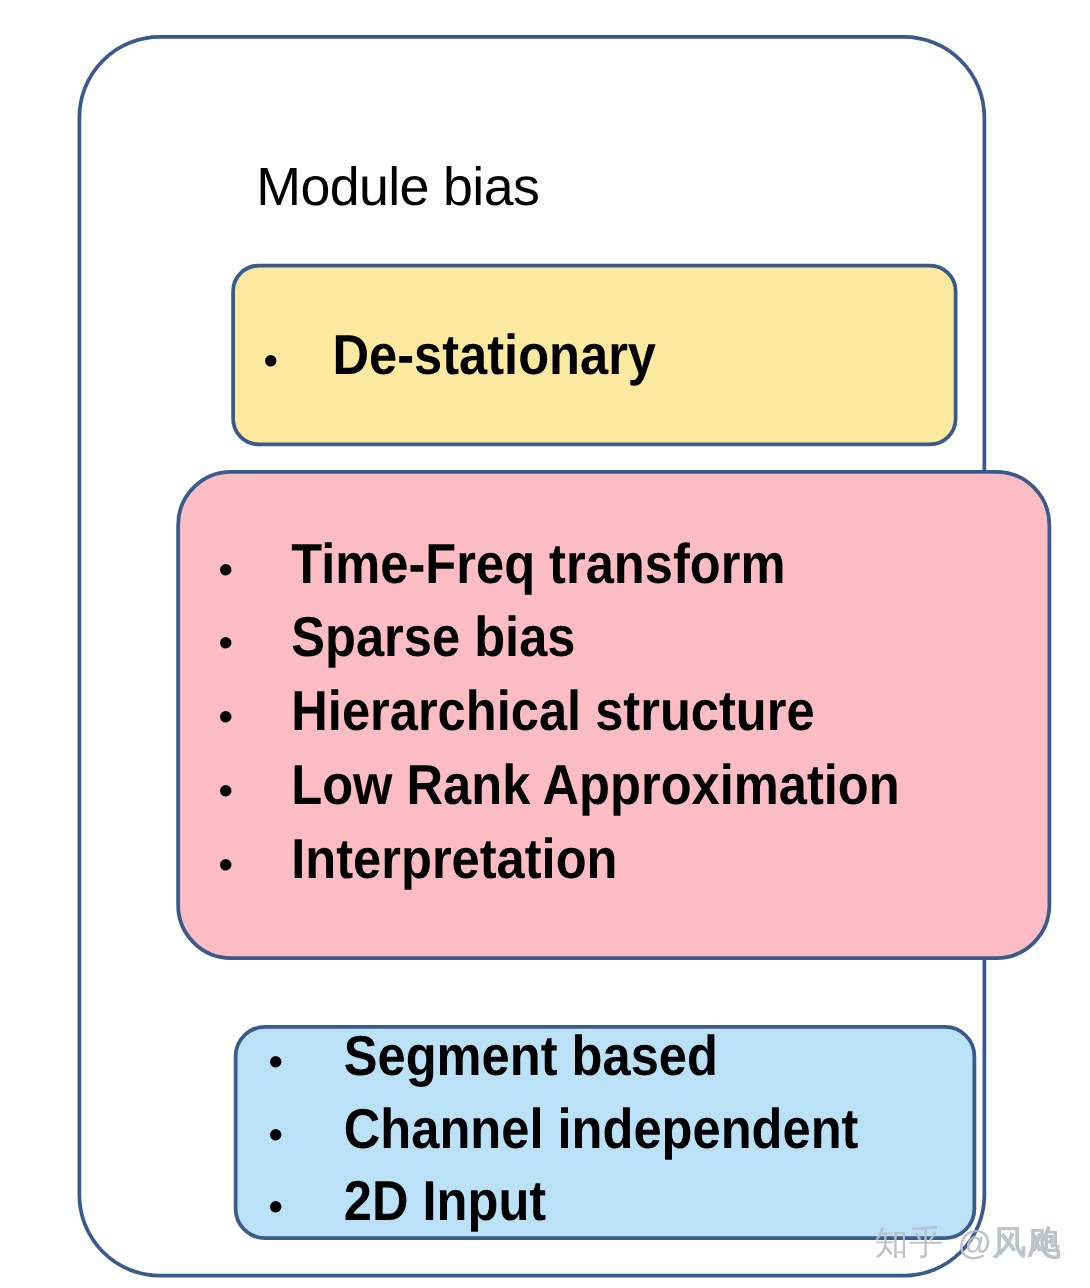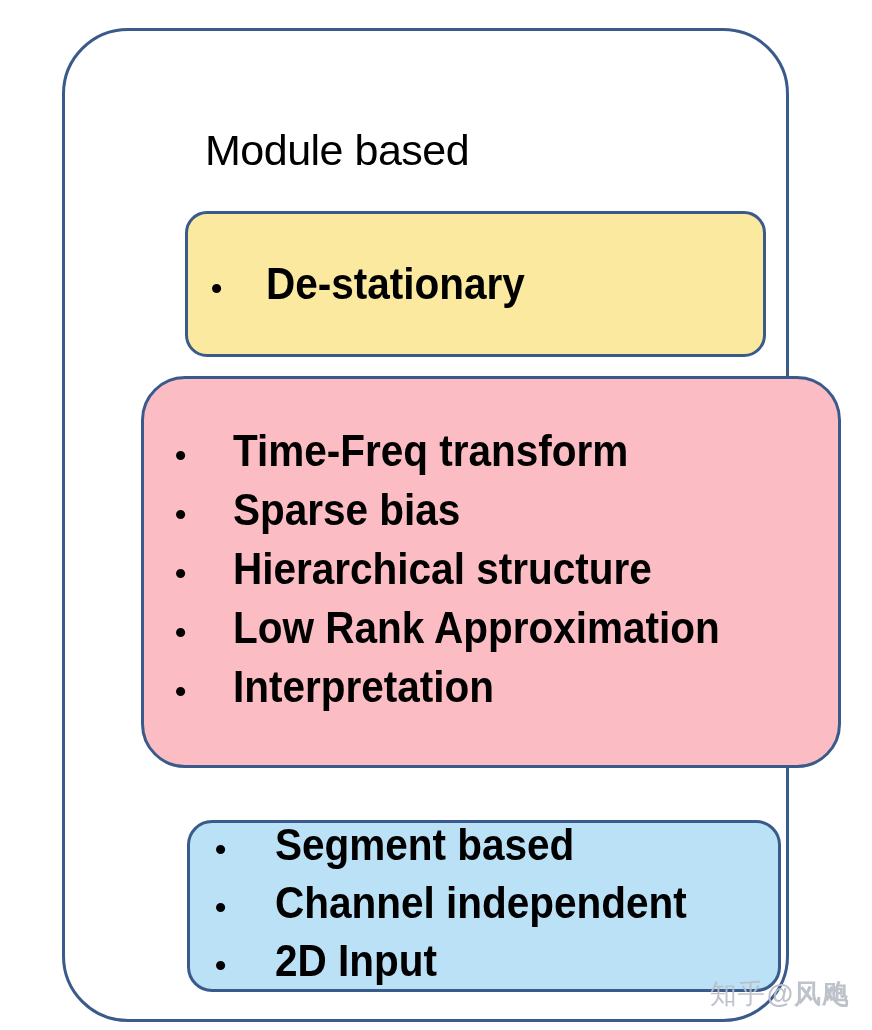--- a/index.html
+++ b/index.html
@@ -123,37 +123,37 @@
   .group-blue .bullet-dot  { width: 60px; font-size: 32px; }
   .group-blue .bullet-text { font-size: 45px; }
 
   
   .watermark {
     position: absolute;
     right: 22px;
     bottom: 22px;
     display: flex;
     align-items: center;
-    gap: 1px;
+    gap: 11px;
     color: #b9bec7;
     font-size: 27px;
     line-height: 1;
     letter-spacing: 1px;
     user-select: none;
     opacity: 0.92;
   }
   .watermark-logo { font-weight: 400; }
   .watermark-handle { font-weight: 700; }
 </style>
 </head>
 <body>
 
 <div class="outer-card">
 
-  <div class="card-title">Module based</div>
+  <div class="card-title">Module bias</div>
 
   <div class="group-box group-yellow">
     <ul class="bullet-list">
       <li class="bullet-item">
         <span class="bullet-dot">•</span>
         <span class="bullet-text">De-stationary</span>
       </li>
     </ul>
   </div>
 

